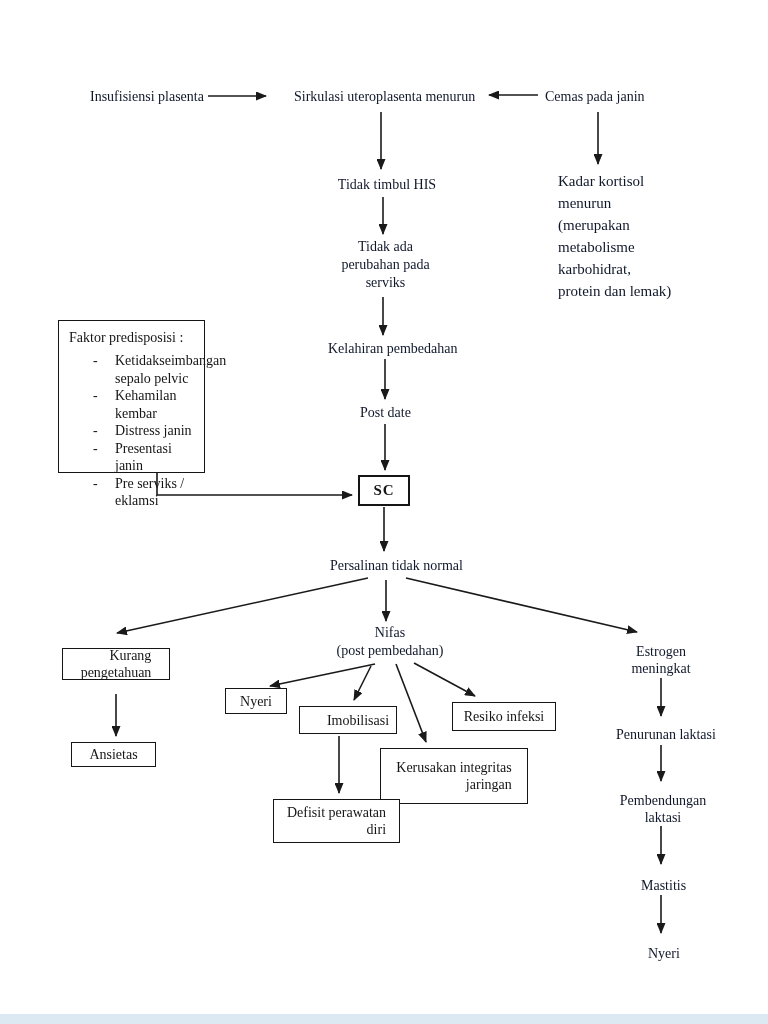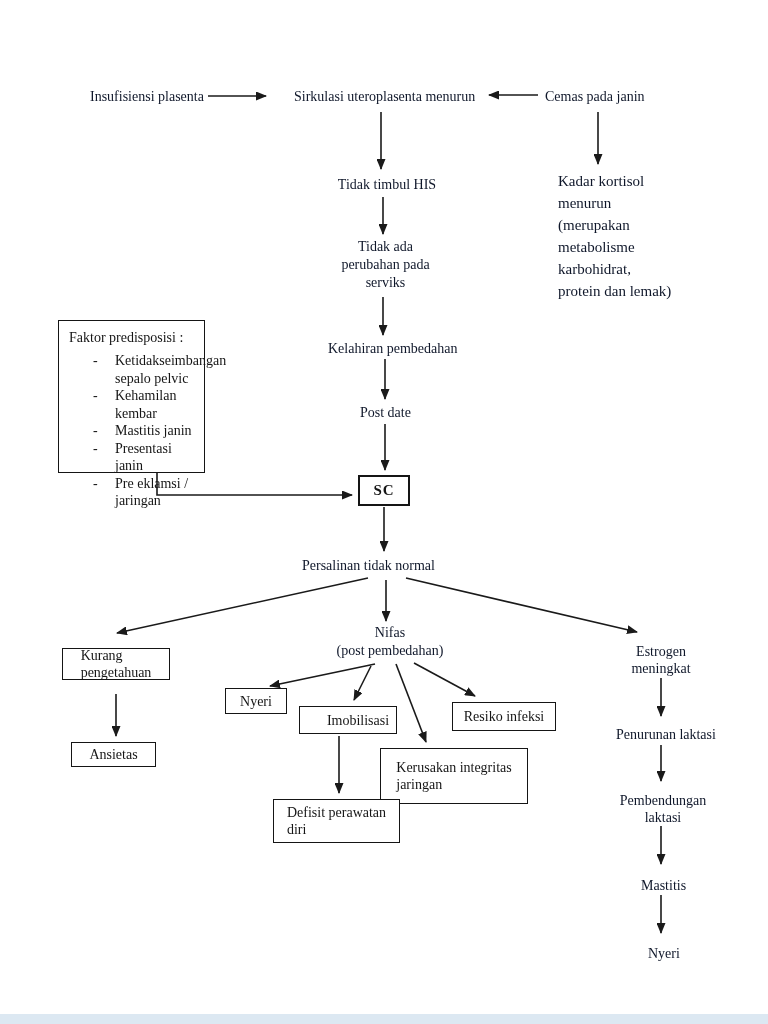--- a/index.html
+++ b/index.html
@@ -18,21 +18,21 @@
     font-size:14px;line-height:17px;
     white-space:nowrap;
     color:#0f172a;
   }
   .center{text-align:center;white-space:normal;}
   .leftalign{text-align:left;white-space:normal;}
   .box{
     position:absolute;
     border:1.5px solid #151515;
     display:flex;align-items:center;justify-content:center;
-    font-size:14px;line-height:17px;text-align:left;
+    font-size:14px;line-height:17px;text-align:right;
     box-sizing:border-box;
     background:#ffffff;
   }
   .sc-box{font-weight:bold;font-size:15px;letter-spacing:1px;}
   .faktor-box{
     position:absolute;
     border:1.5px solid #151515;
     box-sizing:border-box;
     font-size:14px;
     background:#ffffff;
@@ -90,31 +90,31 @@
 
   <div class="node leftalign kortisol" style="left:558px;top:170px;width:150px;">Kadar kortisol<br>menurun<br>(merupakan<br>metabolisme<br>karbohidrat,<br>protein dan lemak)</div>
 
   <div class="node center" style="left:327px;top:176px;width:120px;">Tidak timbul HIS</div>
   <div class="node center" style="left:328px;top:238px;width:115px;line-height:18px;">Tidak ada<br>perubahan pada<br>serviks</div>
   <div class="node" style="left:328px;top:340px;">Kelahiran pembedahan</div>
   <div class="node" style="left:360px;top:404px;">Post date</div>
 
   <div class="box sc-box" style="left:358px;top:475px;width:52px;height:31px;border-width:2px;">SC</div>
 
-  <div class="node" style="left:302px;top:557px;">Persalinan tidak normal</div>
+  <div class="node" style="left:330px;top:557px;">Persalinan tidak normal</div>
   <div class="node center" style="left:325px;top:624px;width:130px;line-height:18px;">Nifas<br>(post pembedahan)</div>
 
   <div class="faktor-box" style="left:58px;top:320px;width:147px;height:153px;">
     <div class="faktor-title">Faktor predisposisi :</div>
     <ul class="faktor-list">
         <li>Ketidakseimbangan sepalo pelvic</li>
         <li>Kehamilan kembar</li>
-        <li>Mastitis janin</li>
+        <li>Distress janin</li>
         <li>Presentasi janin</li>
-        <li>Pre eklamsi / jaringan</li>
+        <li>Pre serviks / eklamsi</li>
       </ul>
   </div>
 
   <div class="box" style="left:62px;top:648px;width:108px;height:32px;">Kurang<br>pengetahuan</div>
   <div class="box" style="left:71px;top:742px;width:85px;height:25px;">Ansietas</div>
 
   <div class="box" style="left:225px;top:688px;width:62px;height:26px;">Nyeri</div>
   <div class="box" style="left:299px;top:706px;width:98px;height:28px;padding-left:20px;">Imobilisasi</div>
   <div class="box" style="left:452px;top:702px;width:104px;height:29px;">Resiko infeksi</div>
   <div class="box" style="left:380px;top:748px;width:148px;height:56px;">Kerusakan integritas<br>jaringan</div>

